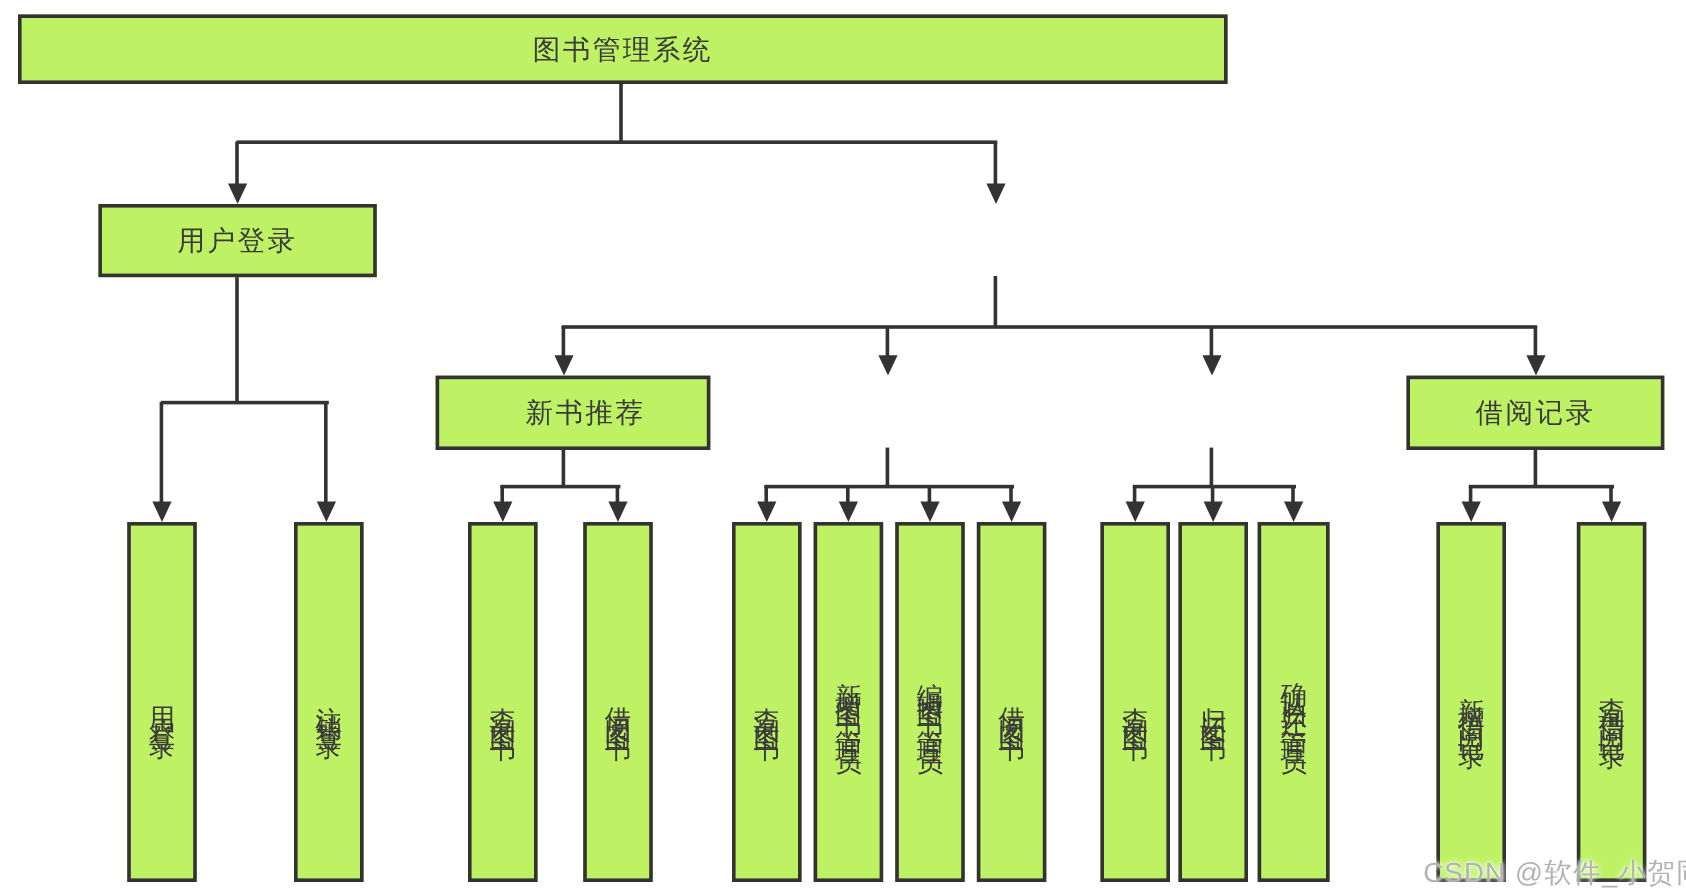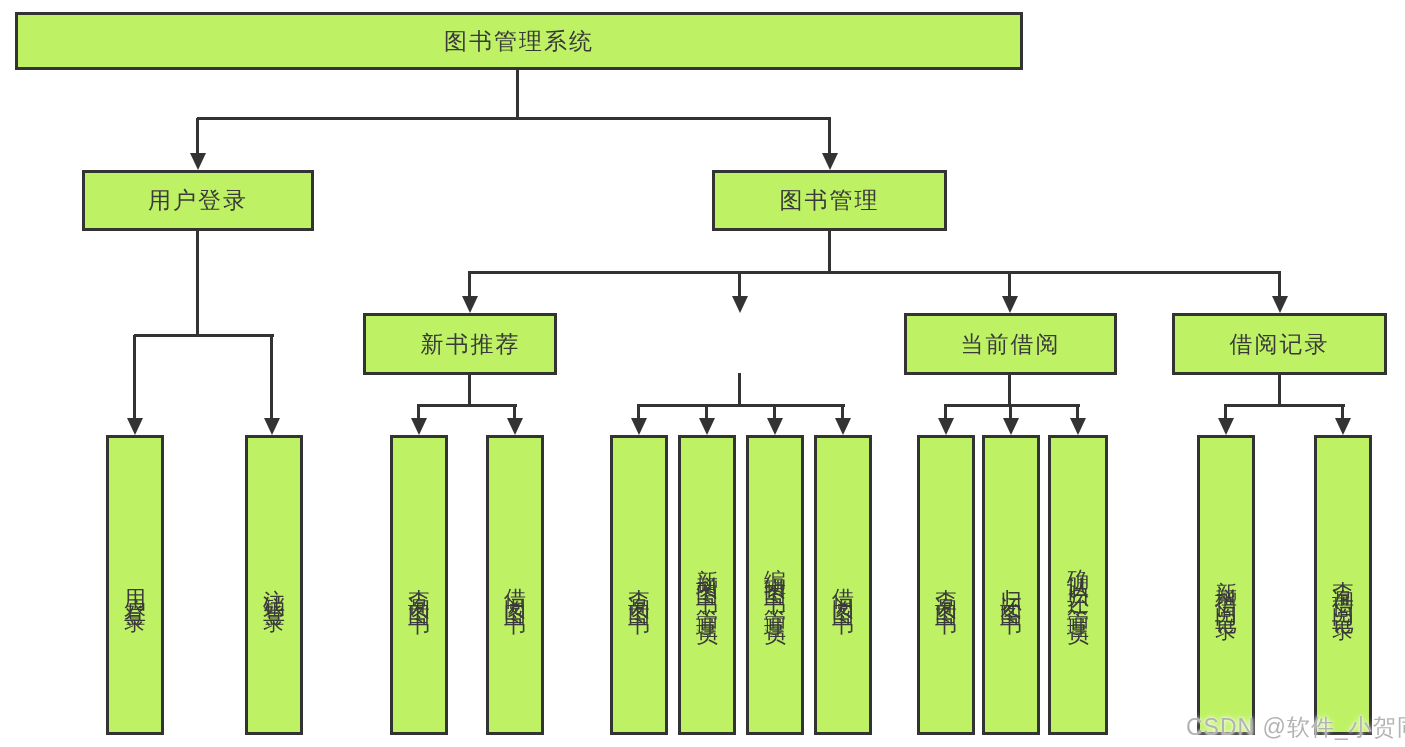--- a/index.html
+++ b/index.html
@@ -70,24 +70,22 @@
   }
 </style>
 </head>
 <body>
 
 <div class="stage">
 
   <div class="box" style="left:15px;top:12px;width:1008px;height:58px;">图书管理系统</div>
 
   <div class="box" style="left:82px;top:170px;width:232px;height:61px;">用户登录</div>
-  <div class="box" style="left:712px;top:170px;width:235px;height:61px;">图书管理</div>
 
-  <div class="box" style="left:363px;top:313px;width:194px;height:62px;padding-left:21px;">新书推荐</div>
-  <div class="box" style="left:904px;top:313px;width:213px;height:62px;">当前借阅</div>
+  <div class="box" style="left:363px;top:313px;width:229px;height:62px;padding-left:21px;">新书推荐</div>
   <div class="box" style="left:1172px;top:313px;width:215px;height:62px;">借阅记录</div>
 
   <div class="box v" style="left:106px;top:435px;width:58px;height:300px;">用户登录</div>
   <div class="box v" style="left:245px;top:435px;width:58px;height:300px;">注销登录</div>
 
   <div class="box v" style="left:390px;top:435px;width:58px;height:300px;">查询图书</div>
   <div class="box v" style="left:486px;top:435px;width:58px;height:300px;">借阅图书</div>
 
   <div class="box v" style="left:610px;top:435px;width:58px;height:300px;">查询图书</div>
   <div class="box v" style="left:678px;top:435px;width:58px;height:300px;">新增图书（管理员）</div>

